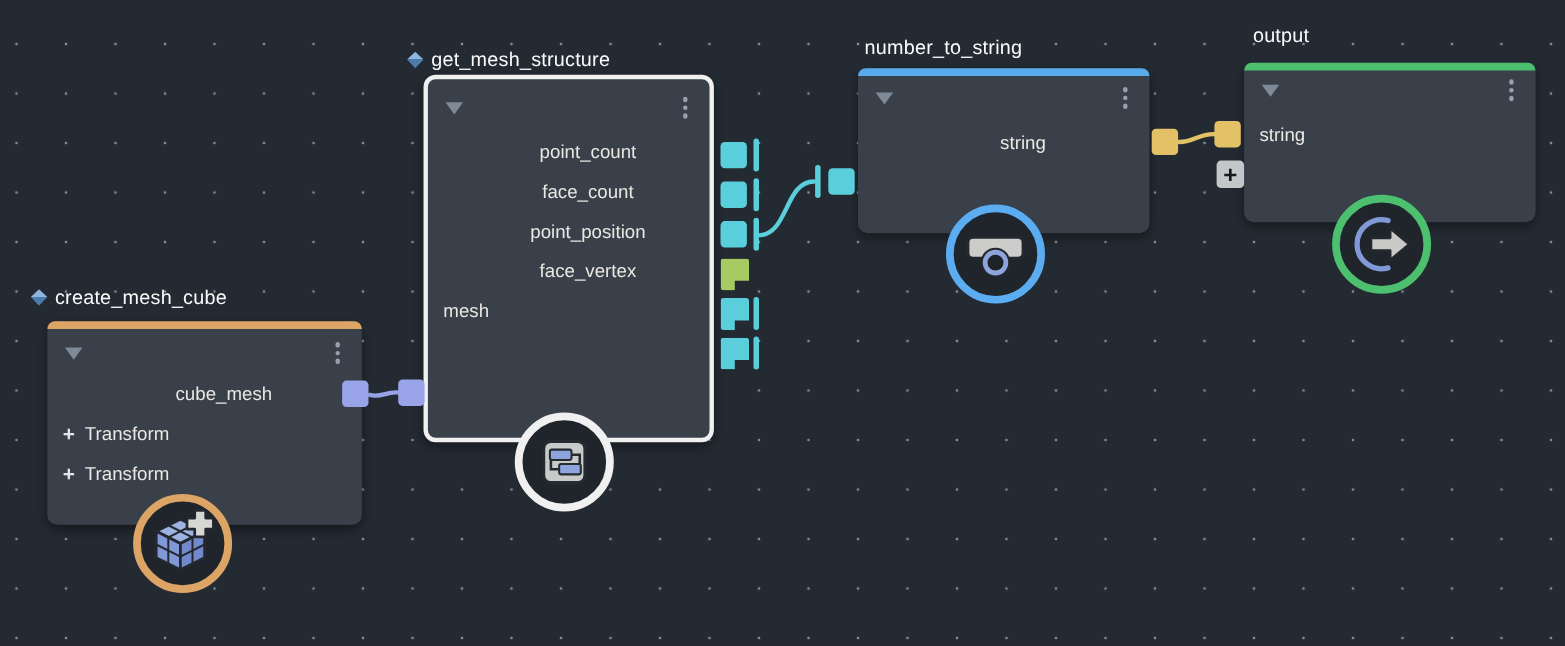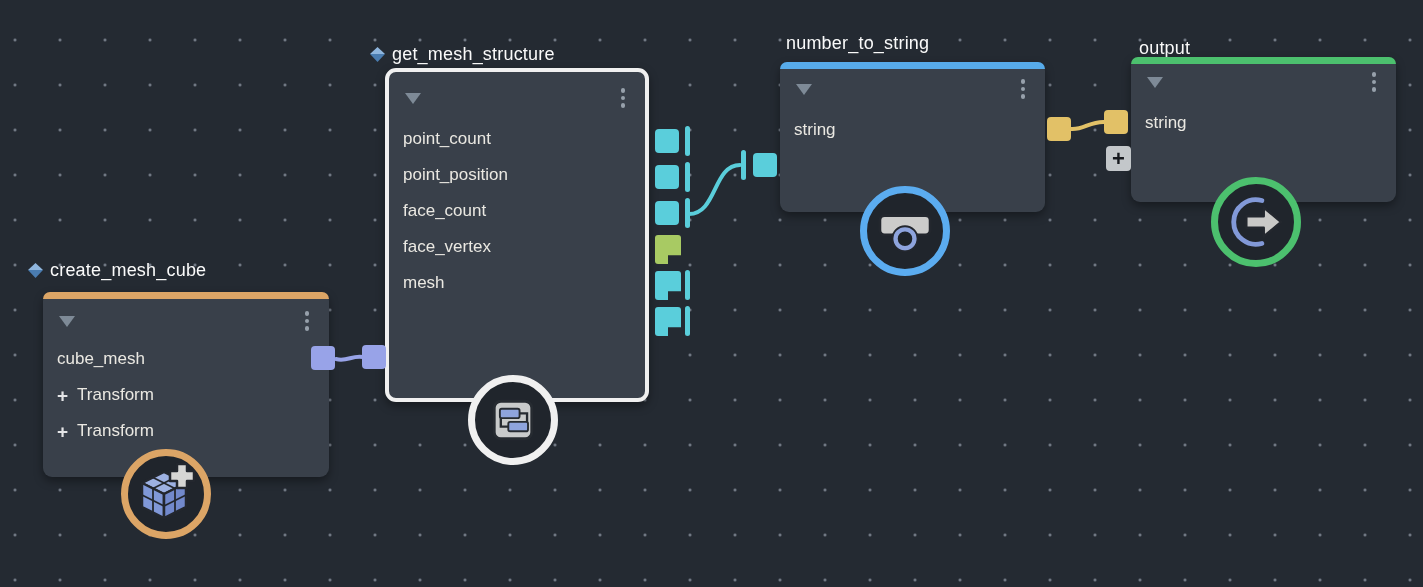--- a/index.html
+++ b/index.html
@@ -37,21 +37,21 @@
 
   .node-header { display:flex; justify-content:space-between; align-items:center;
     height:24px; padding:0 16px; }
   .tri-icon { width:0; height:0; border-left:8px solid transparent;
     border-right:8px solid transparent; border-top:11px solid #7e8a97; cursor:pointer; }
   .kebab-icon { display:flex; flex-direction:column; gap:3px; align-items:center;
     padding:2px 4px; cursor:pointer; }
   .kebab-icon i { display:block; width:4.5px; height:4.5px; border-radius:50%; background:#97a0ab; }
 
   .prow { height:36px; display:flex; align-items:center; padding:0 14px; white-space:nowrap; }
-  .prow.out { justify-content:flex-start; }
+  .prow.out { justify-content:center;margin-left:35px; }
   .plus-glyph { color:#e4e5e7; font-size:19px; font-weight:700; margin-right:9px; line-height:1; }
 
   .n1 { left:43px;  top:292px; width:286px; height:185px; }
   .n1 .node-header { margin-top:10px; }
   .n1 .rows { margin-top:8px; }
 
   .n2 { left:385px; top:68px;  width:264px; height:334px; }
   .n2 .node-header { margin-top:14px; }
   .n2 .rows { margin-top:11px; }
 
@@ -59,21 +59,21 @@
   .n3 .node-header { margin-top:8px; }
   .n3 .rows { margin-top:11px; }
 
   .n4 { left:1131px; top:57px; width:265px; height:145px; }
   .n4 .node-header { margin-top:6px; }
   .n4 .rows { margin-top:11px; }
 
   .t1 { left:28px;  top:260px; }
   .t2 { left:370px; top:44px; }
   .t3 { left:786px; top:33px; }
-  .t4 { left:1139px; top:38px; }
+  .t4 { left:1139px; top:22px; }
 
   
   .conn { position:absolute; width:24px; height:24px; border-radius:4px; cursor:crosshair; }
   .conn.flag { width:26px; height:29px; border-radius:3px;
     clip-path:polygon(0 0, 100% 0, 100% 70%, 50% 70%, 50% 100%, 0 100%); }
   .teal   { background:#5acedb; }
   .lime   { background:#a8ca63; }
   .purple { background:#98a3e8; }
   .yellow { background:#e2c167; }
   .bar { position:absolute; width:5px; height:30px; border-radius:2.5px; background:#5acedb; }
@@ -154,24 +154,24 @@
           <i></i>
           <i></i>
           <i></i>
         </span>
     </div>
     <div class="rows">
       <div class="prow out">
         <span>point_count</span>
         </div>
       <div class="prow out">
+        <span>face_count</span>
+        </div>
+      <div class="prow out">
         <span>point_position</span>
-        </div>
-      <div class="prow out">
-        <span>face_count</span>
         </div>
       <div class="prow out">
         <span>face_vertex</span>
         </div>
       <div class="prow">
         <span>mesh</span>
         </div>
     </div>
   </div>
 

